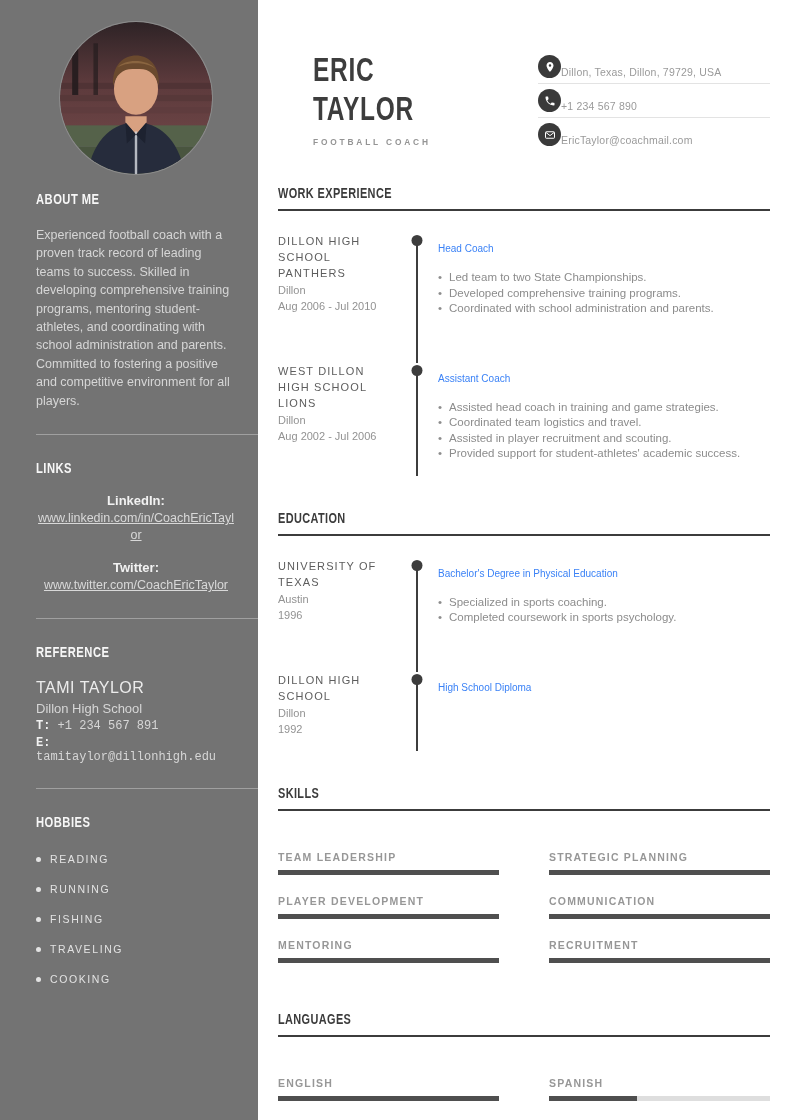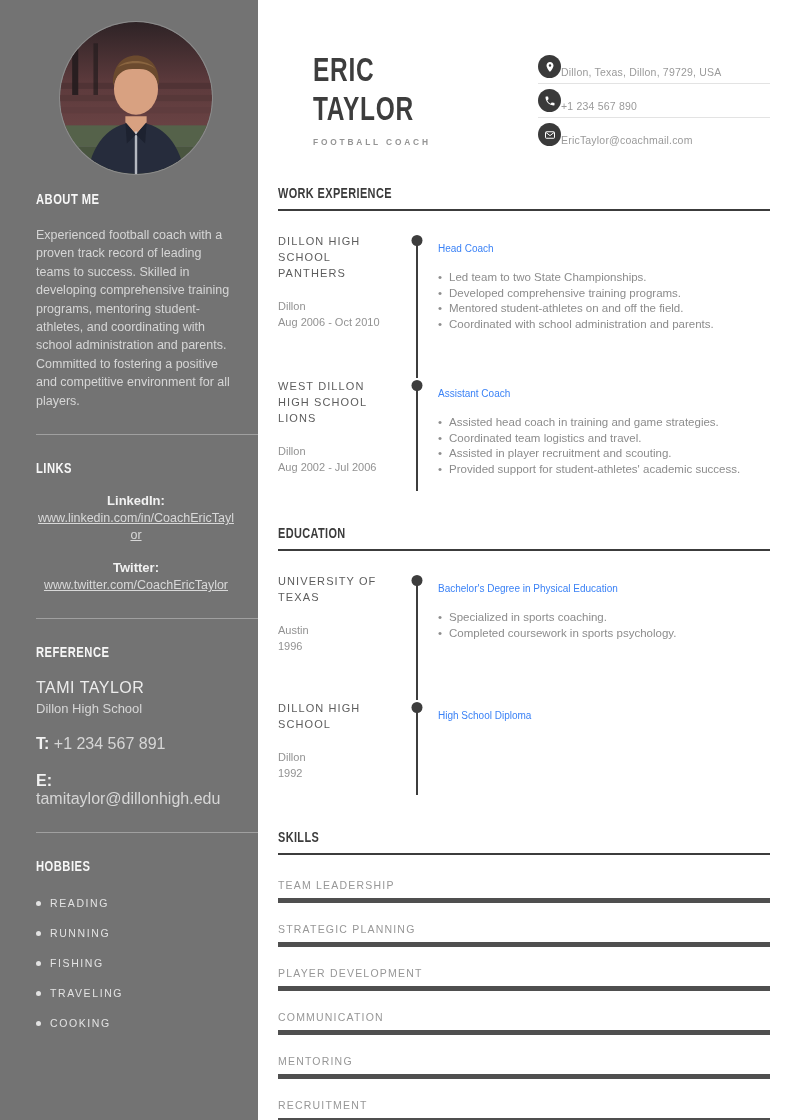--- a/index.html
+++ b/index.html
@@ -32,21 +32,21 @@
   .side-hr { border:none; border-top:1px solid rgba(255,255,255,.32); margin:24px -22px 24px 0; }
 
   .link-item { margin-top:16px;text-align:center; }
   .link-item:first-of-type { margin-top:16px; }
   .link-label { font-weight:bold; font-size:13px; color:#f2f2f2; margin-bottom:2px; }
   .link-url { font-size:12.5px; color:#d8d8d8; text-decoration:underline;
     word-break:break-all; line-height:17px; display:block; }
 
   .ref-name { font-size:16px; color:#ececec; letter-spacing:.5px; margin-top:18px; }
   .ref-org { font-size:13px; color:#d6d6d6; margin-top:4px; }
-  .ref-row { font-size:16px; color:#d6d6d6; margin-top:19px; }
+  .ref-row { font-size:12px; color:#d6d6d6; margin-top:3px;font-family:Liberation Mono, monospace; }
   .ref-row:first-of-type { margin-top:10px; }
   .ref-row b { color:#f2f2f2; }
 
   .hobby-list { list-style:none; margin-top:22px; }
   .hobby-list li { display:flex; align-items:center; gap:9px;
     font-size:10.5px; letter-spacing:1.6px; color:#e3e3e3; margin-bottom:18px; }
   .hobby-list li::before { content:''; width:5px; height:5px; border-radius:50%;
     background:#e3e3e3; flex:none; }
 
   
@@ -80,37 +80,37 @@
     white-space:nowrap;
   }
   .sec-rule { border:none; border-top:2px solid #3c3c3c; margin-top:7px; }
 
   .entries { margin-top:22px; }
   .entry { display:flex; }
   .entry + .entry { margin-top:46px; }
   .entry-left { width:122px; min-width:122px; }
   .company { font-size:11px; letter-spacing:1.1px; color:#5d5d5d; line-height:16px; }
   .muted { font-size:11px; color:#929292; line-height:16px; }
-  .muted.place { margin-top:17px; }
+  .muted.place { margin-top:1px; }
   .entry-timeline { position:relative; width:34px; min-width:34px; }
   .entry-timeline::before { content:''; position:absolute; left:50%; width:2px;
     margin-left:-1px; background:#3d3d3d; top:8px; }
   .entry:not(:last-child) .entry-timeline::before { bottom:-46px; }
   .entry:last-child .entry-timeline::before { bottom:-14px; }
   .tl-dot { position:absolute; top:2px; left:50%; transform:translateX(-50%);
     width:11px; height:11px; border-radius:50%; background:#3d3d3d; }
   .entry-right { flex:1; padding-left:4px; }
   .entry-title { font-size:10px; color:#3b82f6; line-height:16px;margin-top:8px; }
   .entry-bullets { list-style:none; margin-top:13px; }
   .entry-bullets li { display:flex; gap:7px; font-size:11.5px; color:#8c8c8c;
     line-height:15.5px; }
   .entry-bullets li::before { content:'•'; color:#8c8c8c; }
 
-  .two-col { display:grid; grid-template-columns:1fr; column-gap:50px;
-    row-gap:20px; margin-top:24px; }
+  .two-col { display:grid; grid-template-columns:1fr 1fr; column-gap:50px;
+    row-gap:20px; margin-top:40px;font-weight:bold; }
   .meter-label { font-size:10.5px; letter-spacing:1.2px; color:#979797; }
   .meter-track { height:5px; background:#dedede; margin-top:7px; }
   .meter-fill { height:100%; background:#4f4f4f; }
 </style>
 </head>
 <body>
 
 <div class="page">
 
   <aside class="sidebar">
@@ -231,31 +231,30 @@
 
     <section class="section first">
       <span class="sec-heading">WORK EXPERIENCE</span>
       <hr class="sec-rule">
       <div class="entries">
 
         <div class="entry">
           <div class="entry-left">
             <div class="company">DILLON HIGH SCHOOL PANTHERS</div>
             <div class="muted place">Dillon</div>
-            <div class="muted">Aug 2006 - Oct 2010</div>
+            <div class="muted">Aug 2006 - Jul 2010</div>
           </div>
           <div class="entry-timeline">
               <span class="tl-dot"></span>
             </div>
           <div class="entry-right">
             <div class="entry-title">Head Coach</div>
             <ul class="entry-bullets">
               <li>Led team to two State Championships.</li>
               <li>Developed comprehensive training programs.</li>
-              <li>Mentored student-athletes on and off the field.</li>
               <li>Coordinated with school administration and parents.</li>
             </ul>
           </div>
         </div>
 
         <div class="entry">
           <div class="entry-left">
             <div class="company">WEST DILLON HIGH SCHOOL LIONS</div>
             <div class="muted place">Dillon</div>
             <div class="muted">Aug 2002 - Jul 2006</div>

